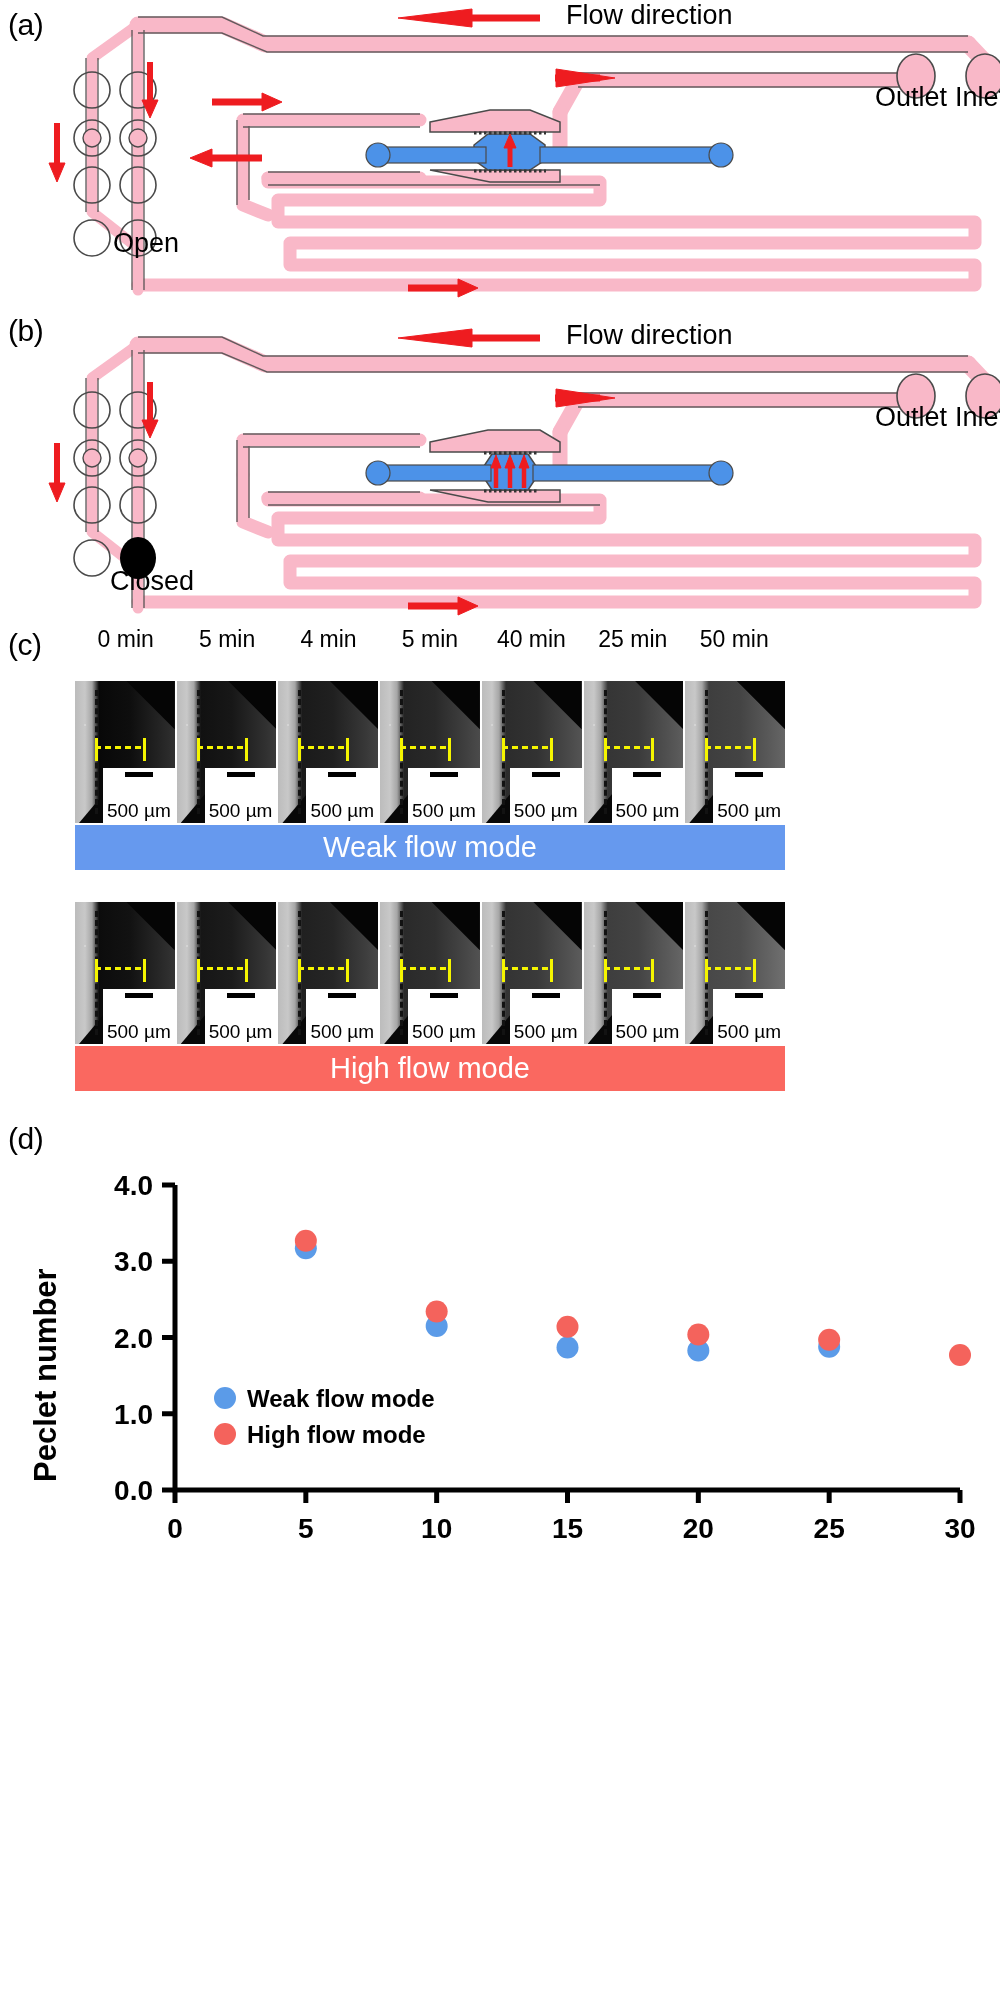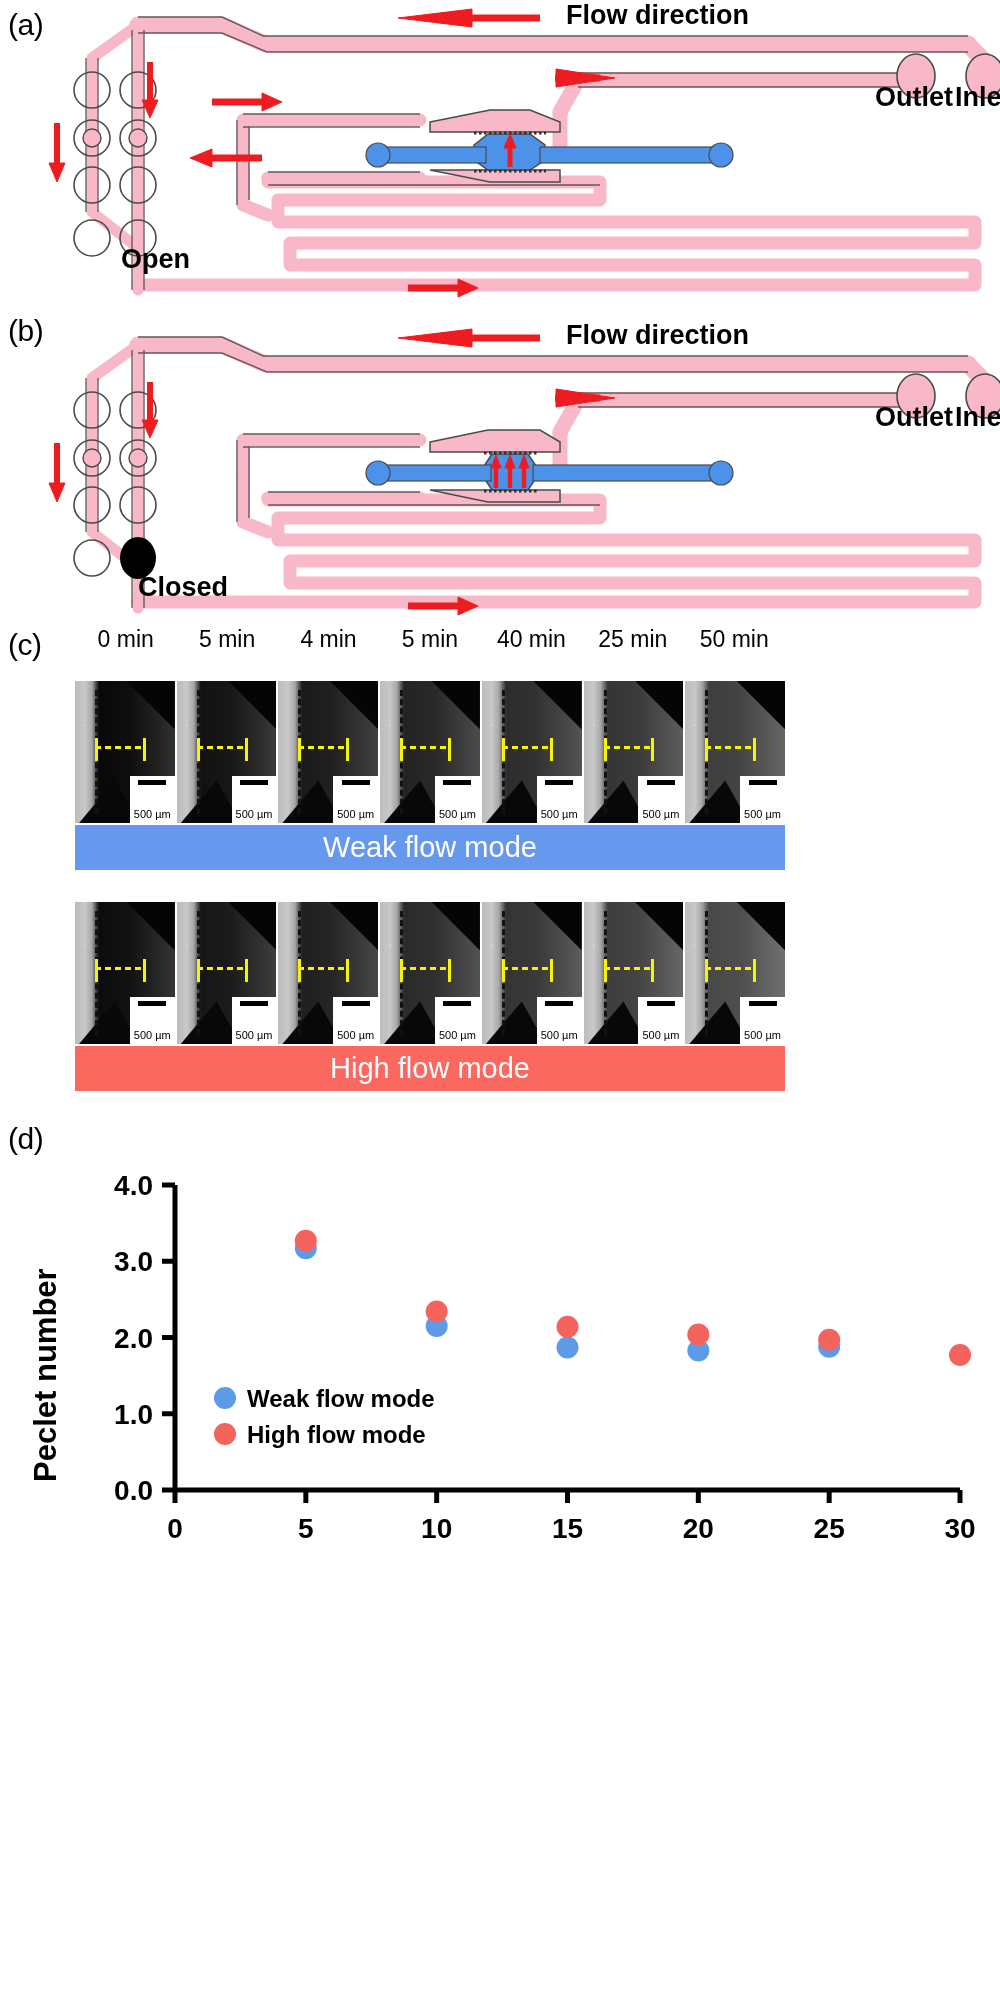--- a/index.html
+++ b/index.html
@@ -12,21 +12,21 @@
     overflow:hidden;
   }
   .panel-letter {
     position:absolute; font-size:30px; font-weight:400;
     font-family:"Liberation Sans", sans-serif; letter-spacing:-0.5px;
   }
   
   .chip { position:absolute; left:0; width:1000px; }
   .chip svg { display:block; }
   .chip-label {
-    position:absolute; font-size:27px; font-weight:700;
+    position:absolute; font-size:27px; font-weight:400;
     font-family:"Liberation Sans", sans-serif; white-space:nowrap;
   }
   
   .c-wrap { position:absolute; left:0; top:626px; width:1000px; }
   .c-times { position:absolute; left:75px; top:0; width:710px;
              display:flex; }
   .c-times > div { flex:1 0 0; text-align:center; font-size:23px;
                    font-weight:400; }
   .strip { position:absolute; left:75px; width:710px; height:142px;
            display:flex; gap:2px; }
@@ -59,21 +59,21 @@
   }
   .tile .ycapL { left:20%; }
   .tile .ycapR { left:calc(20% + 48%); }
   .tile .dot { position:absolute; width:2px; height:2px; background:#d8d8d8;
      border-radius:50%; top:30%; left:9%; }
   .scalebox {
      position:absolute; right:0; bottom:0; background:#ffffff;
      padding:3px 4px 2px; text-align:center;
   }
   .scalebox .bar { width:28px; height:5px; background:#000; margin:1px auto 1px; }
-  .scalebox .txt { font-size:11px; line-height:1.05; font-weight:400;
+  .scalebox .txt { font-size:19px; line-height:1.05; font-weight:400;
      font-family:"Liberation Sans", sans-serif;margin-top:24px; }
   .modebar {
      position:absolute; left:75px; width:710px; height:45px;
      display:flex; align-items:center; justify-content:center;
      color:#fff; font-size:29px; font-weight:400;
   }
   
   .d-wrap { position:absolute; left:0; top:1130px; width:1000px; height:400px; }
   .ylabel {
      position:absolute; transform:rotate(-90deg); transform-origin:left top;
@@ -188,21 +188,21 @@
       <line x1="210" y1="158" x2="262" y2="158" stroke-width="7"></line>
       <polygon points="190,158 212,149 212,167"></polygon>
 
       <line x1="408" y1="288" x2="458" y2="288" stroke-width="7"></line>
       <polygon points="478,288 458,279 458,297"></polygon>
     </g>
   </svg>
   <div class="chip-label" style="left:566px; top:0px;">Flow direction</div>
   <div class="chip-label" style="left:875px; top:82px;">Outlet</div>
   <div class="chip-label" style="left:955px; top:82px;">Inlet</div>
-  <div class="chip-label" style="left:113px; top:244px;margin-left:8px;">Open</div>
+  <div class="chip-label" style="left:113px; top:228px;">Open</div>
 </div>
 
 <div class="panel-letter" style="left:8px; top:314px;">(b)</div>
 
 <div class="chip" id="chip-b" style="top:310px; height:315px;">
   <svg width="1000" height="315" viewBox="0 0 1000 315">
     <g fill="none" stroke="#F9B8C8">
       <path d="M138,35 L222,35 L265,54 L968,54" stroke-width="17" stroke-linecap="round" stroke-linejoin="round"></path>
       <path d="M968,54 L985,72" stroke-width="17" stroke-linecap="round"></path>
       <path d="M138,35 L92,68 L92,222 L138,258" stroke-width="11" stroke-linejoin="round" stroke-linecap="round"></path>
@@ -274,21 +274,21 @@
       <polygon points="150,128 142,110 158,110"></polygon>
       <line x1="57" y1="133" x2="57" y2="175" stroke-width="6"></line>
       <polygon points="57,192 49,173 65,173"></polygon>
       <line x1="408" y1="296" x2="458" y2="296" stroke-width="7"></line>
       <polygon points="478,296 458,287 458,305"></polygon>
     </g>
   </svg>
   <div class="chip-label" style="left:566px; top:10px;">Flow direction</div>
   <div class="chip-label" style="left:875px; top:92px;">Outlet</div>
   <div class="chip-label" style="left:955px; top:92px;">Inlet</div>
-  <div class="chip-label" style="left:110px; top:262px;margin-left:28px;">Closed</div>
+  <div class="chip-label" style="left:110px; top:256px;">Closed</div>
 </div>
 
 <div class="panel-letter" style="left:8px; top:628px;">(c)</div>
 
 <div class="c-wrap">
   <div class="c-times">
     <div>0 min</div>
     <div>5 min</div>
     <div>4 min</div>
     <div>5 min</div>

